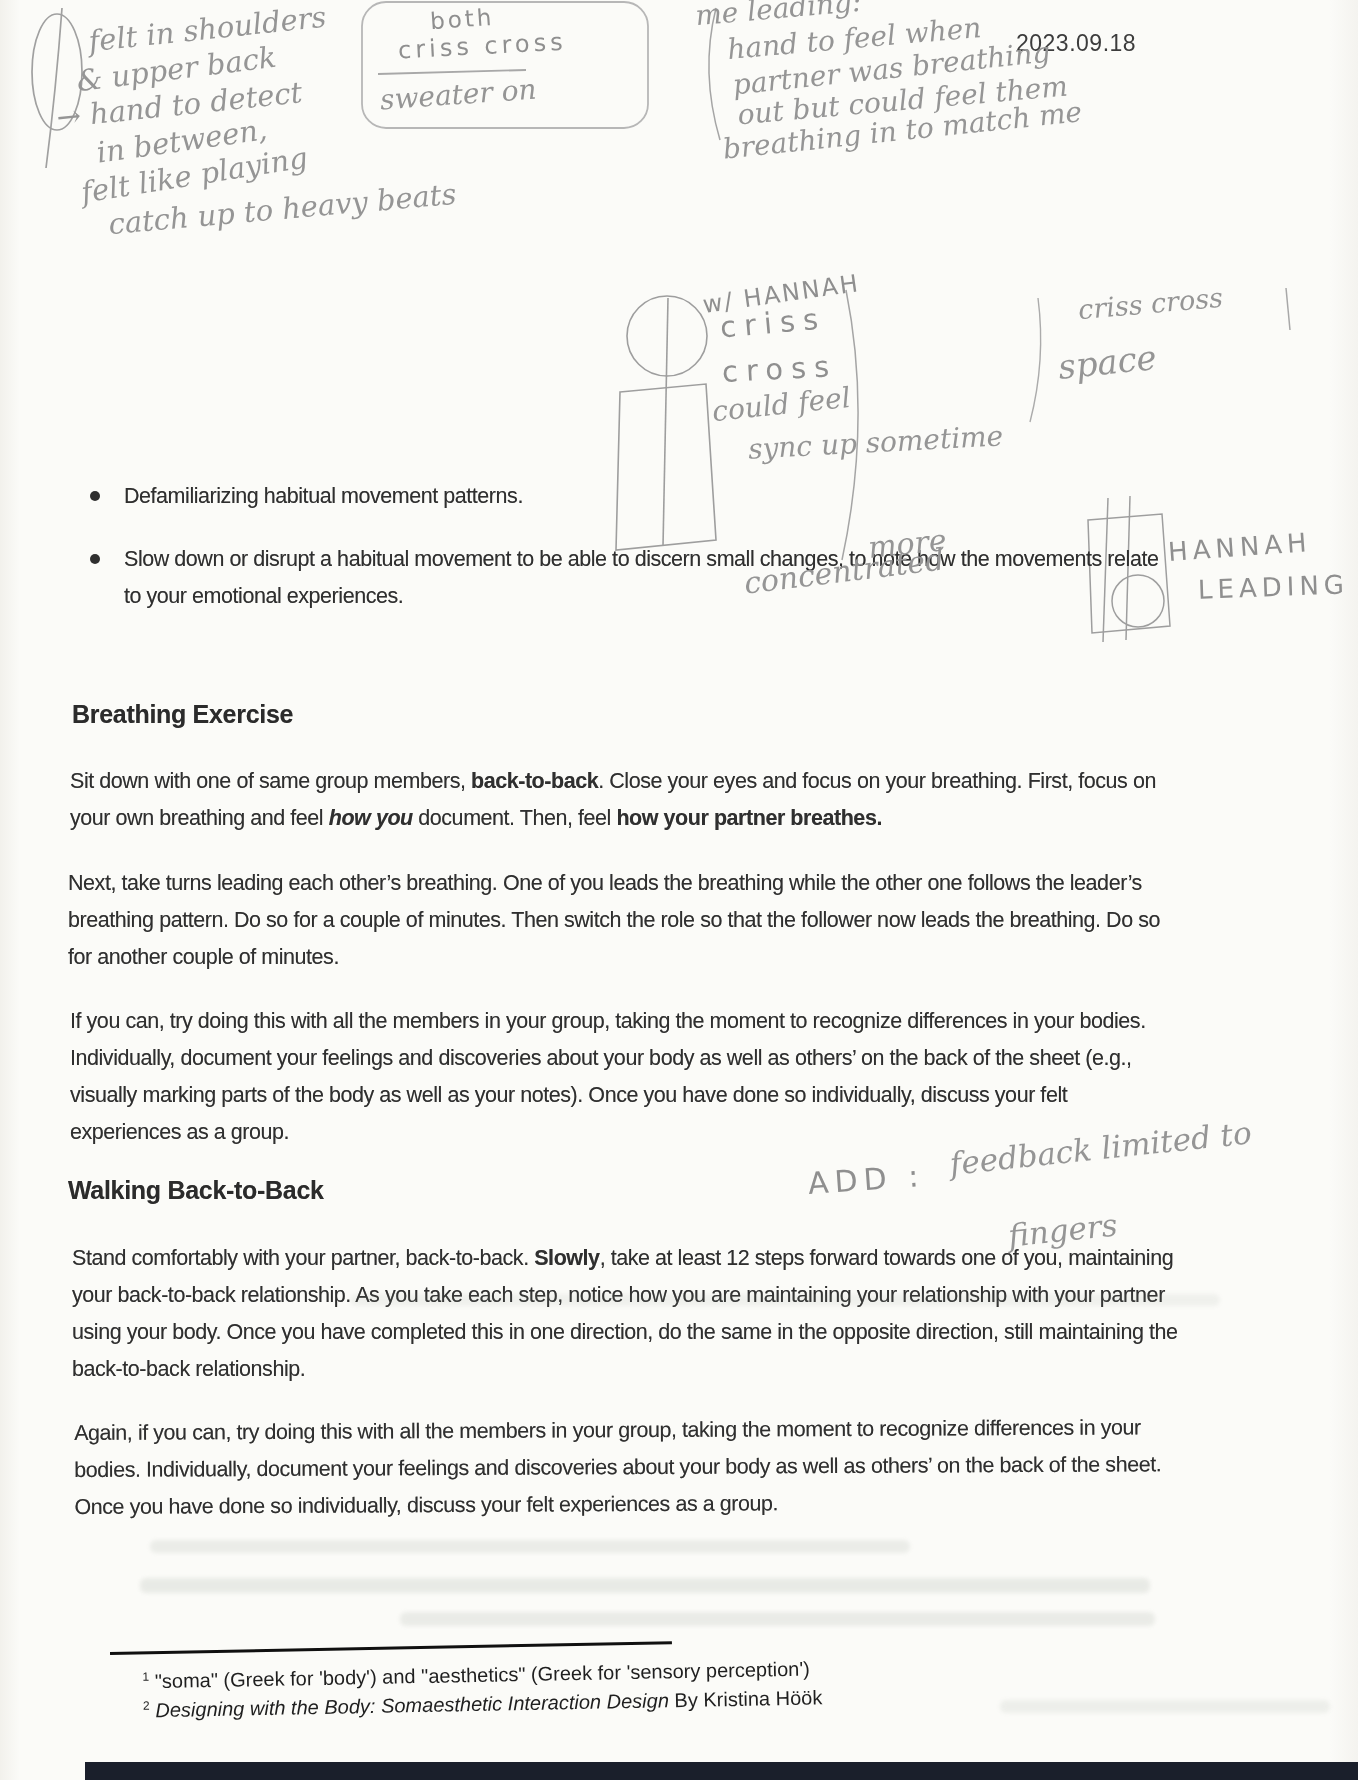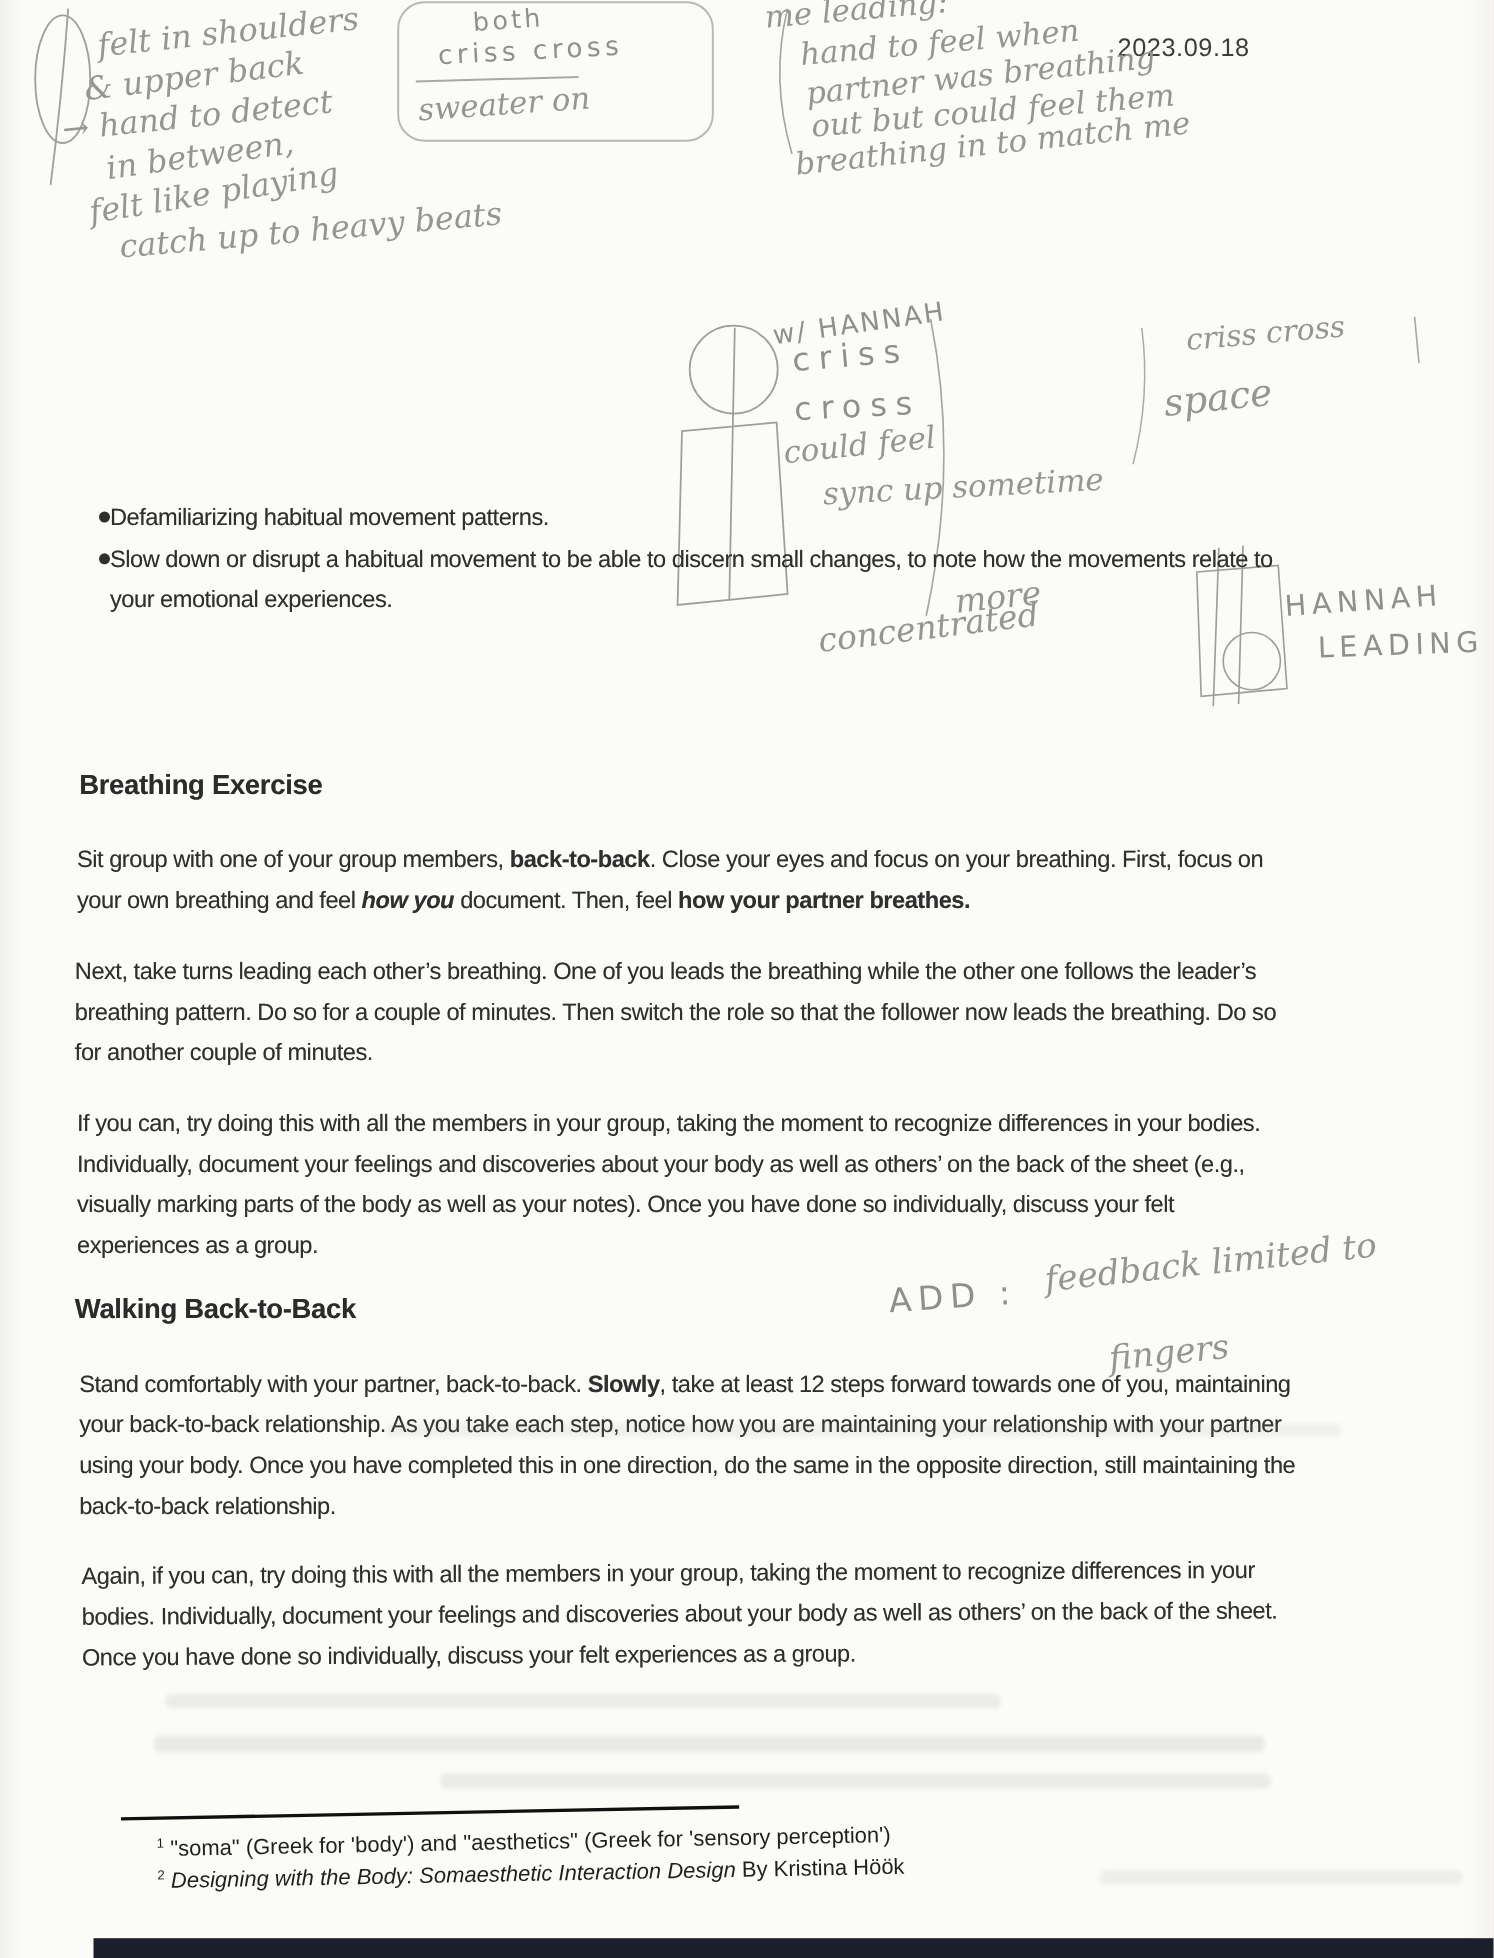--- a/index.html
+++ b/index.html
@@ -13,21 +13,21 @@
   .bi{font-weight:bold;font-style:italic;}
   .title{font-size:30px;font-weight:bold;color:#262626;letter-spacing:-0.3px;
          text-shadow:0 0 .5px rgba(0,0,0,.4);}
   .h2{font-size:25px;font-weight:bold;color:#2b2b2b;letter-spacing:-0.3px;
       text-shadow:0 0 .5px rgba(0,0,0,.4);}
   sup{font-size:60%;vertical-align:super;line-height:0;}
   .date{font-size:23px;color:#3c3c3c;letter-spacing:.5px;}
   
   .hw{font-family:"DejaVu Serif",serif;font-style:italic;color:#959595;white-space:nowrap;}
   .hwp{font-family:"DejaVu Sans",sans-serif;color:#8f8f8f;white-space:nowrap;}
-  .bullet{display:flex;margin-bottom:1px;}
+  .bullet{display:flex;gap:24px;margin-bottom:1px;margin-top:26px;}
   .dot{width:10px;height:10px;border-radius:50%;background:#2f2f2f;flex:none;margin-top:13px;}
   .rule{background:#101010;height:3px;}
   .fn{font-size:20px;line-height:27px;color:#1f1f1f;letter-spacing:0;}
   .fn .it{font-style:italic;}
   .bleed{filter:blur(2px);background:#8d978b;border-radius:6px;}
   .band{background:#1a1f2b;}
 </style>
 </head>
 <body>
 
@@ -82,21 +82,21 @@
         <span>Defamiliarizing habitual movement patterns.</span>
       </div>
     <div class="bullet">
         <span class="dot"></span>
         <span>Slow down or disrupt a habitual movement to be able to discern small changes, to note how the movements relate to your emotional experiences.</span>
       </div>
   </div>
 
   <div class="abs h2" style="left:72px;top:700px;">Breathing Exercise</div>
 
-  <div class="abs body-text" style="left:70px;top:763px;width:1112px;"><span>Sit group with one of your group members, </span><span class="b">back-to-back</span><span>. Close your eyes and focus on your breathing. First, focus on your own breathing and feel </span><span class="bi">how you</span><span> document.  Then, feel </span><span class="b">how your partner breathes.</span></div>
+  <div class="abs body-text" style="left:70px;top:763px;width:1112px;"><span>Sit down with one of same group members, </span><span class="b">back-to-back</span><span>. Close your eyes and focus on your breathing. First, focus on your own breathing and feel </span><span class="bi">how you</span><span> document.  Then, feel </span><span class="b">how your partner breathes.</span></div>
 
   <div class="abs body-text" style="left:68px;top:865px;width:1112px;">Next, take turns leading each other’s breathing. One of you leads the breathing while the other one follows the leader’s breathing pattern. Do so for a couple of minutes. Then switch the role so that the follower now leads the breathing. Do so for another couple of minutes.</div>
 
   <div class="abs body-text" style="left:70px;top:1003px;width:1112px;">If you can, try doing this with all the members in your group, taking the moment to recognize differences in your bodies. Individually, document your feelings and discoveries about your body as well as others’ on the back of the sheet (e.g., visually marking parts of the body as well as your notes). Once you have done so individually, discuss your felt experiences as a group.</div>
 
   <div class="abs h2" style="left:68px;top:1176px;">Walking Back-to-Back</div>
 
   <div class="abs body-text" style="left:72px;top:1240px;width:1112px;"><span>Stand comfortably with your partner, back-to-back. </span><span class="b">Slowly</span><span>, take at least 12 steps forward towards one of you, maintaining your back-to-back relationship. As you take each step, notice how you are maintaining your relationship with your partner using your body. Once you have completed this in one direction, do the same in the opposite direction, still maintaining the back-to-back relationship.</span></div>
 
   <div class="abs body-text" style="left:74px;top:1415px;width:1112px;transform:rotate(-0.3deg);transform-origin:left top;">Again, if you can, try doing this with all the members in your group, taking the moment to recognize differences in your bodies. Individually, document your feelings and discoveries about your body as well as others’ on the back of the sheet. Once you have done so individually, discuss your felt experiences as a group.</div>

